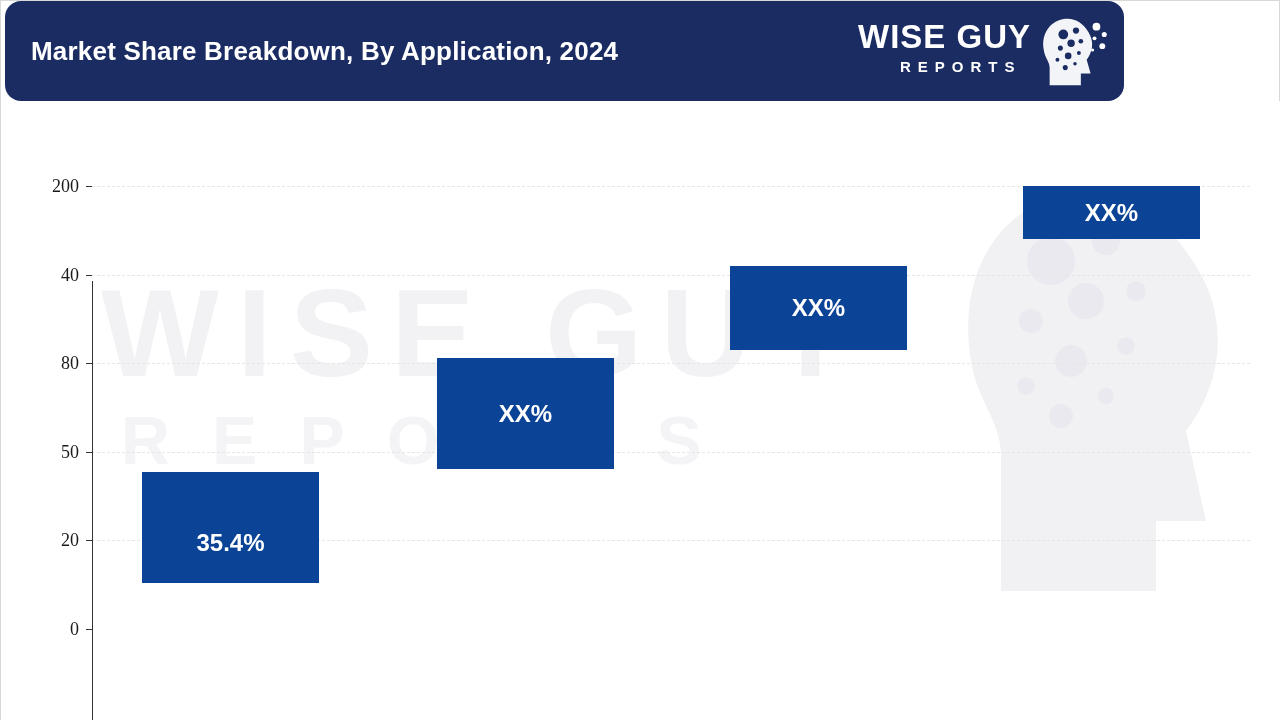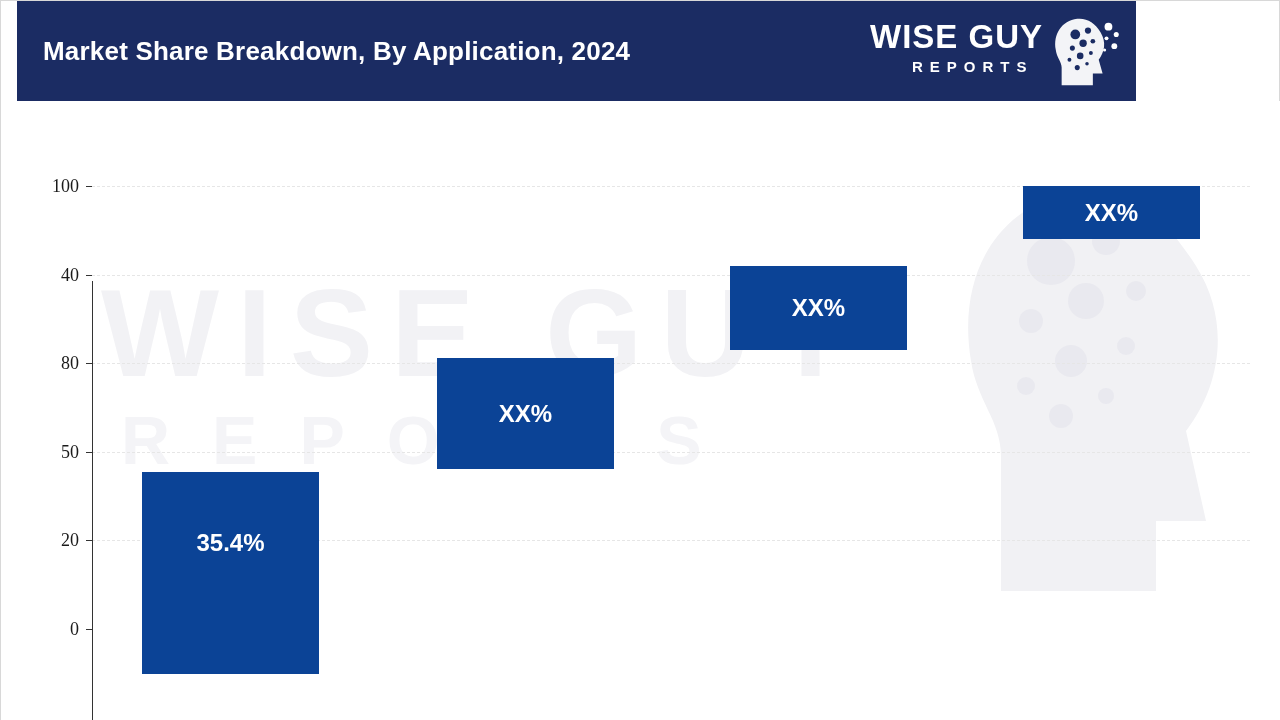--- a/index.html
+++ b/index.html
@@ -18,28 +18,29 @@
     position: relative;
     width: 1280px;
     height: 720px;
     box-sizing: border-box;
     border: 1px solid #d8d8d8;
   }
 
   
   .header {
     position: absolute;
-    left: 16px;
+    left: 4px;
     top: 0;
     width: 1119px;
     height: 100px;
     background: #1b2c63;
     display: flex;
     align-items: center;
     justify-content: space-between;
+    border-radius: 16px;
   }
   .header-title {
     color: #ffffff;
     font-size: 26px;
     font-weight: bold;
     margin-left: 26px;
     letter-spacing: 0.2px;
     white-space: nowrap;
   }
   .logo {
@@ -251,21 +252,21 @@
     </div>
 
     <div class="plot">
       <div class="gridline" style="top:0px;"></div>
       <div class="gridline" style="top:88.6px;"></div>
       <div class="gridline" style="top:177.2px;"></div>
       <div class="gridline" style="top:265.8px;"></div>
       <div class="gridline" style="top:354.4px;"></div>
     </div>
 
-    <div class="bar bar-first" style="left:141px; top:371.2px; width:177px; height:202px;">
+    <div class="bar bar-first" style="left:141px; top:371.2px; width:177px; height:111px;">
       <span class="bar-label">35.4%</span>
     </div>
 
     <div class="bar" style="left:436px; top:257.2px; width:177px; height:110.8px;">
       <span class="bar-label">XX%</span>
     </div>
 
     <div class="bar" style="left:729px; top:164.8px; width:177px; height:84.2px;">
       <span class="bar-label">XX%</span>
     </div>
@@ -277,21 +278,21 @@
     <div class="axis-y"></div>
 
     <div class="ytick-mark" style="top:85px;"></div>
     <div class="ytick-mark" style="top:173.6px;"></div>
     <div class="ytick-mark" style="top:262.2px;"></div>
     <div class="ytick-mark" style="top:350.8px;"></div>
     <div class="ytick-mark" style="top:439.4px;"></div>
     <div class="ytick-mark" style="top:528px;"></div>
 
     <div class="ylabels" style="top:0; left:0; width:78px; height:620px;">
-      <div class="ytick-label" style="top:85px;">100</div>
+      <div class="ytick-label" style="top:85px;">200</div>
       <div class="ytick-label" style="top:173.6px;">40</div>
       <div class="ytick-label" style="top:262.2px;">80</div>
       <div class="ytick-label" style="top:350.8px;">50</div>
       <div class="ytick-label" style="top:439.4px;margin-left:23px;">20</div>
       <div class="ytick-label" style="top:528px;">0</div>
     </div>
 
   </div>
 </div>
 

